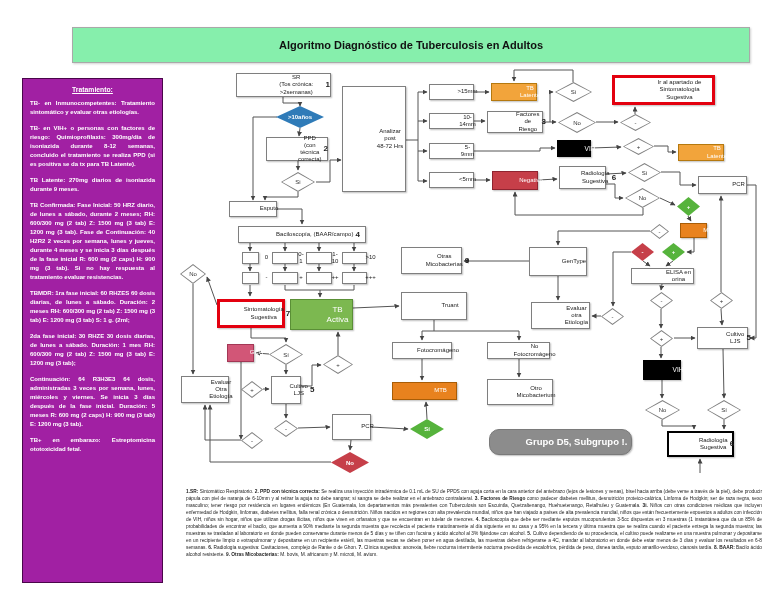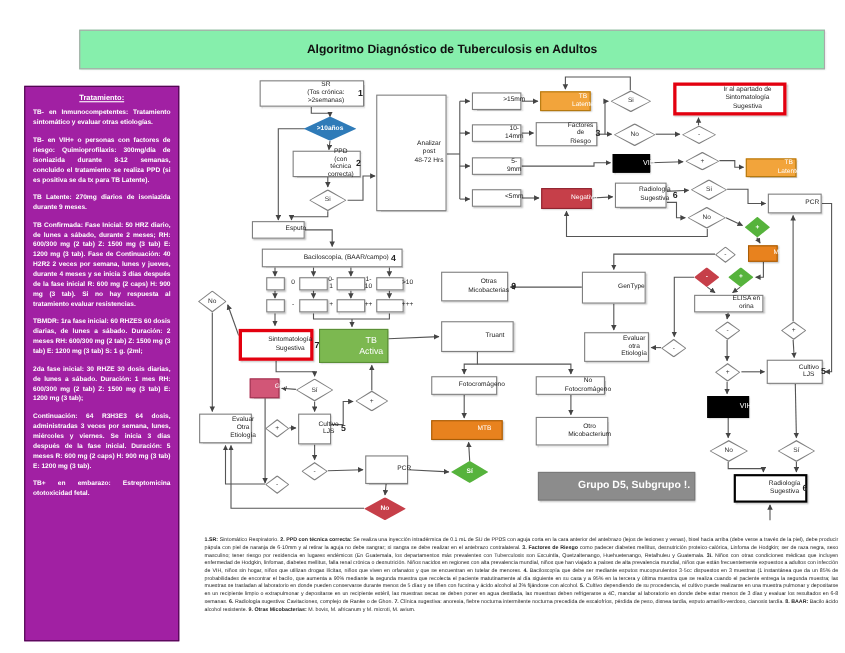--- a/index.html
+++ b/index.html
@@ -20,21 +20,21 @@
         justify-content:center;text-align:center;font-size:6px;line-height:1.2;color:#222;z-index:2;
         box-shadow:1px 1px 1.5px rgba(0,0,0,.25);box-sizing:border-box;}
   .node span{white-space:pre-line;margin-left:32px;}
   .num{font-weight:bold;font-size:8px;margin-left:2px;}
   .orange{background:#F2A43B;border-color:#b5790f;color:#fff;}
   .orange2{background:#E8821E;border-color:#a85d07;color:#fff;}
   .redbox{background:#C63F49;border-color:#8f2430;color:#fff;}
   .green{background:#7CB850;border-color:#5a8f36;color:#fff;font-size:8px;}
   .black{background:#000;border-color:#000;color:#fff;font-size:6.5px;}
   .pink{background:#D25677;border-color:#a33755;color:#fff;}
-  .gray{background:#8C8C8C;border-color:#7a7a7a;color:#fff;font-weight:bold;font-size:9.5px;}
+  .gray{background:#8C8C8C;border-color:#7a7a7a;color:#fff;font-weight:bold;font-size:9.5px;border-radius:10px;}
   .redborder{border:3px solid #E3000F;}
   .blackborder{border:2px solid #000;}
   .dia{position:absolute;display:flex;align-items:center;justify-content:center;z-index:2;}
   .dia i.shape{position:absolute;left:0;top:0;right:0;bottom:0;display:block;
         clip-path:polygon(50% 0,100% 50%,50% 100%,0 50%);background:#7f7f7f;}
   .dia i.shape::after{content:"";position:absolute;left:1.3px;top:1.3px;right:1.3px;bottom:1.3px;
         clip-path:polygon(50% 0,100% 50%,50% 100%,0 50%);background:#fff;}
   .dia .dlab{position:relative;z-index:1;font-size:6px;color:#333;line-height:1;}
   .dia.blue i.shape{background:#2F7BB8}.dia.blue i.shape::after{display:none}
   .dia.blue .dlab{color:#fff;font-weight:bold;}

